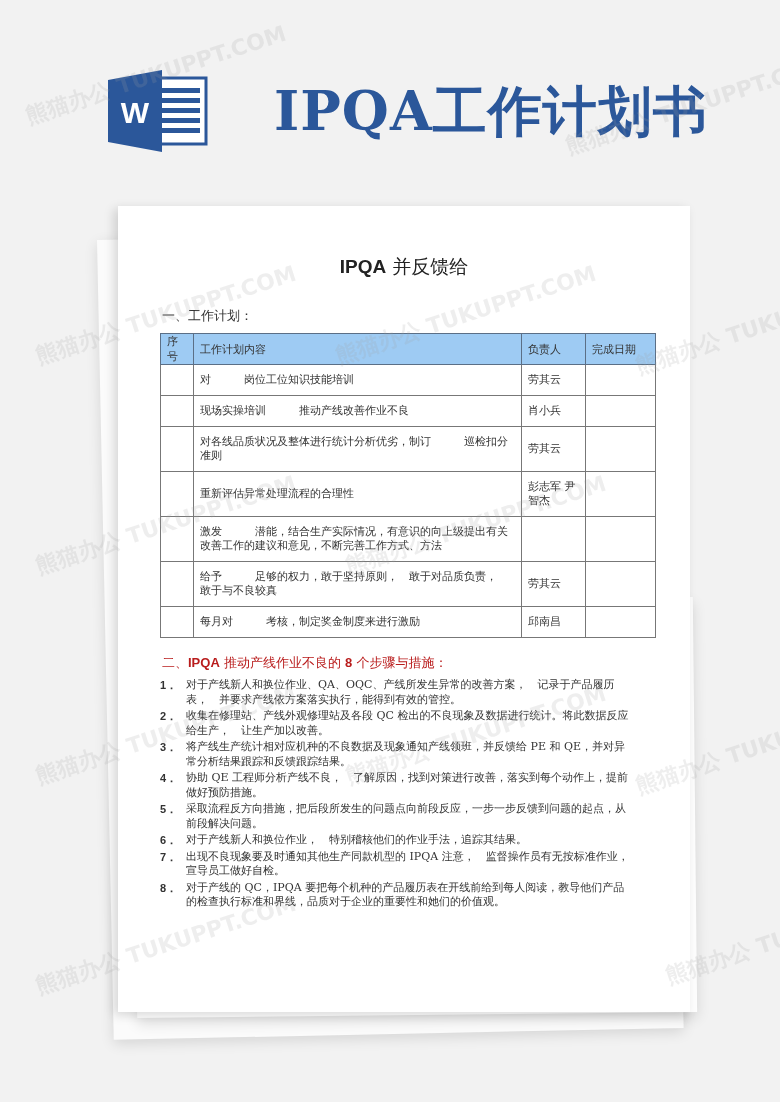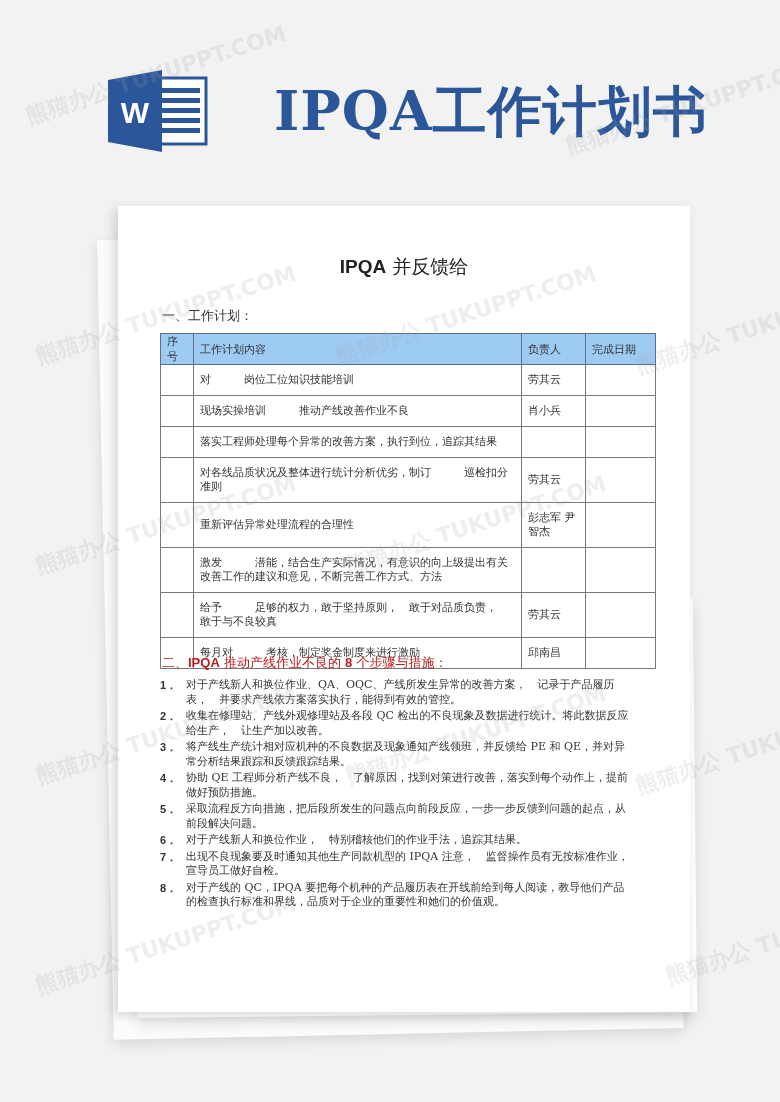--- a/index.html
+++ b/index.html
@@ -109,26 +109,20 @@
         <td>对　　　岗位工位知识技能培训</td>
         <td class="c2">劳其云</td>
         <td class="c3"></td>
       </tr>
       <tr style="height:20px">
         <td class="c0"></td>
         <td>现场实操培训　　　推动产线改善作业不良</td>
         <td class="c2">肖小兵</td>
         <td class="c3"></td>
       </tr>
-      <tr style="height:22px">
-        <td class="c0"></td>
-        <td>落实工程师处理每个异常的改善方案，执行到位，追踪其结果</td>
-        <td class="c2"></td>
-        <td class="c3"></td>
-      </tr>
       <tr style="height:36px">
         <td class="c0"></td>
         <td>对各线品质状况及整体进行统计分析优劣，制订　　　巡检扣分准则</td>
         <td class="c2">劳其云</td>
         <td class="c3"></td>
       </tr>
       <tr style="height:32px">
         <td class="c0"></td>
         <td>重新评估异常处理流程的合理性</td>
         <td class="c2">彭志军 尹智杰</td>

